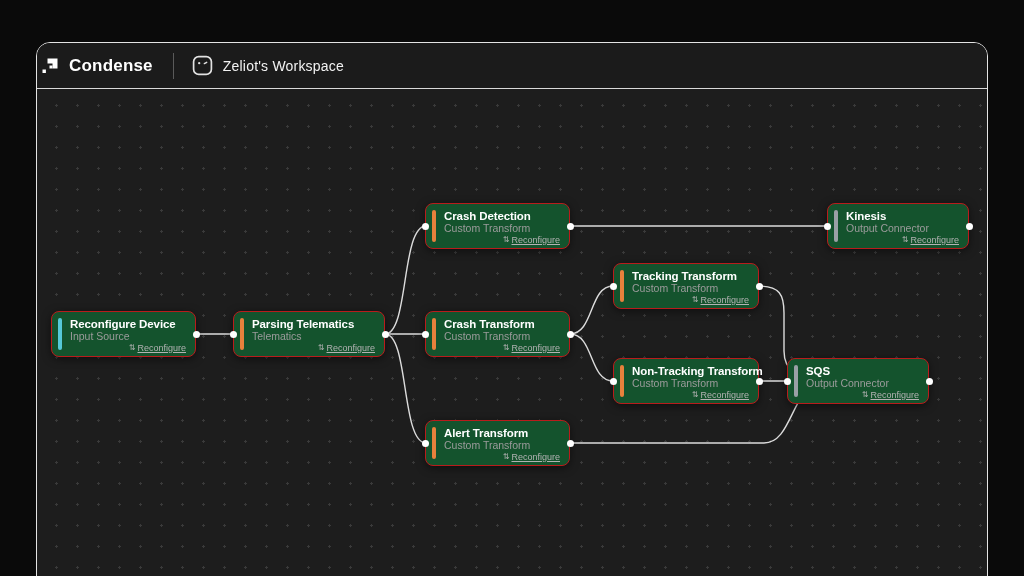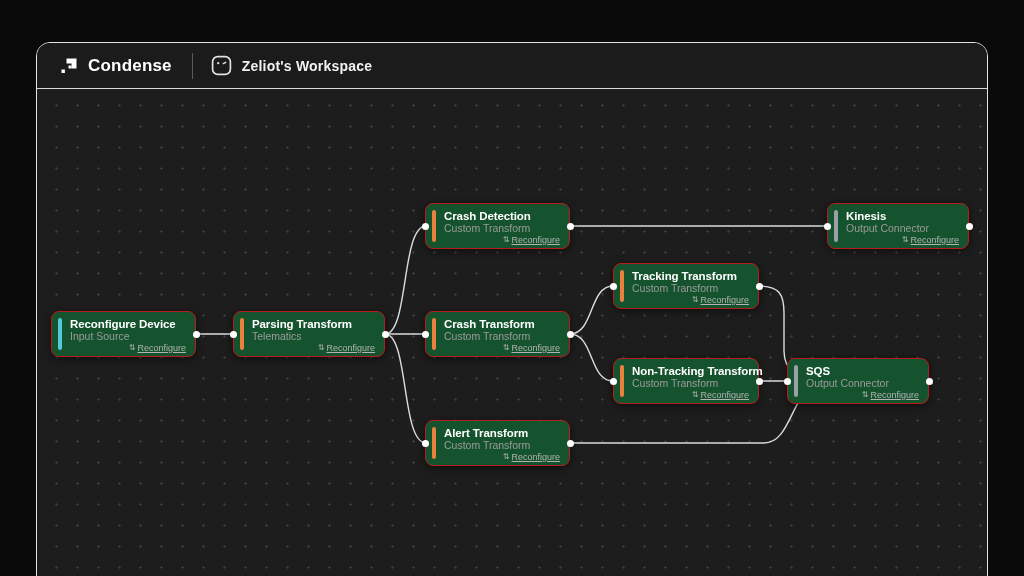--- a/index.html
+++ b/index.html
@@ -13,27 +13,27 @@
 
   
   .frame{
     position:absolute;left:36px;top:42px;width:952px;height:560px;
     background:#1c1c1c;border:1.5px solid #e4e4e4;border-radius:14px;
     box-sizing:border-box;overflow:hidden;
   }
   .appbar{
     position:absolute;left:0;top:0;right:0;height:46px;
     background:#1b1b1b;border-bottom:1px solid #d9d9d9;
-    display:flex;align-items:center;padding:0 19px;box-sizing:border-box;
+    display:flex;align-items:center;padding:0 0;box-sizing:border-box;
   }
   .brand-logo{width:22px;height:22px;margin:0 8px 0 2px;flex:0 0 auto}
   .brand-name{font-size:17px;font-weight:700;color:#fff;letter-spacing:.2px}
   .bar-divider{width:1px;height:26px;background:#5a5a5a;margin:0 18px 0 20px}
   .ws-icon{width:21px;height:21px;margin-right:10px;flex:0 0 auto}
-  .ws-name{font-size:14px;font-weight:700;color:#f2f2f2;letter-spacing:.2px}
+  .ws-name{font-size:14px;font-weight:400;color:#f2f2f2;letter-spacing:.2px}
 
   
   .canvas{
     position:absolute;left:0;top:46px;right:0;bottom:0;
     background-color:#1d1d1d;
     background-image:radial-gradient(circle,#3a3a3a 1.1px,transparent 1.2px);
     background-size:21px 21px;background-position:9px 6px;
   }
   svg.edges{position:absolute;left:0;top:0;width:1024px;height:576px;pointer-events:none}
   svg.edges path{fill:none;stroke:#dcdcdc;stroke-width:1.4px}
@@ -107,21 +107,21 @@
     <div class="node-subtitle">Input Source</div>
     <div class="reconfigure">
       <span class="recon-icon">⇅</span>
       <span class="recon-text">Reconfigure</span>
     </div>
     <span class="port port-r"></span>
   </div>
 
   <div class="node" style="left:233px;top:311px;width:152px">
     <span class="accent accent-transform"></span>
-    <div class="node-title">Parsing Transform</div>
+    <div class="node-title">Parsing Telematics</div>
     <div class="node-subtitle">Telematics</div>
     <div class="reconfigure">
       <span class="recon-icon">⇅</span>
       <span class="recon-text">Reconfigure</span>
     </div>
     <span class="port port-l"></span>
     <span class="port port-r"></span>
   </div>
 
   <div class="node" style="left:425px;top:203px;width:145px">

